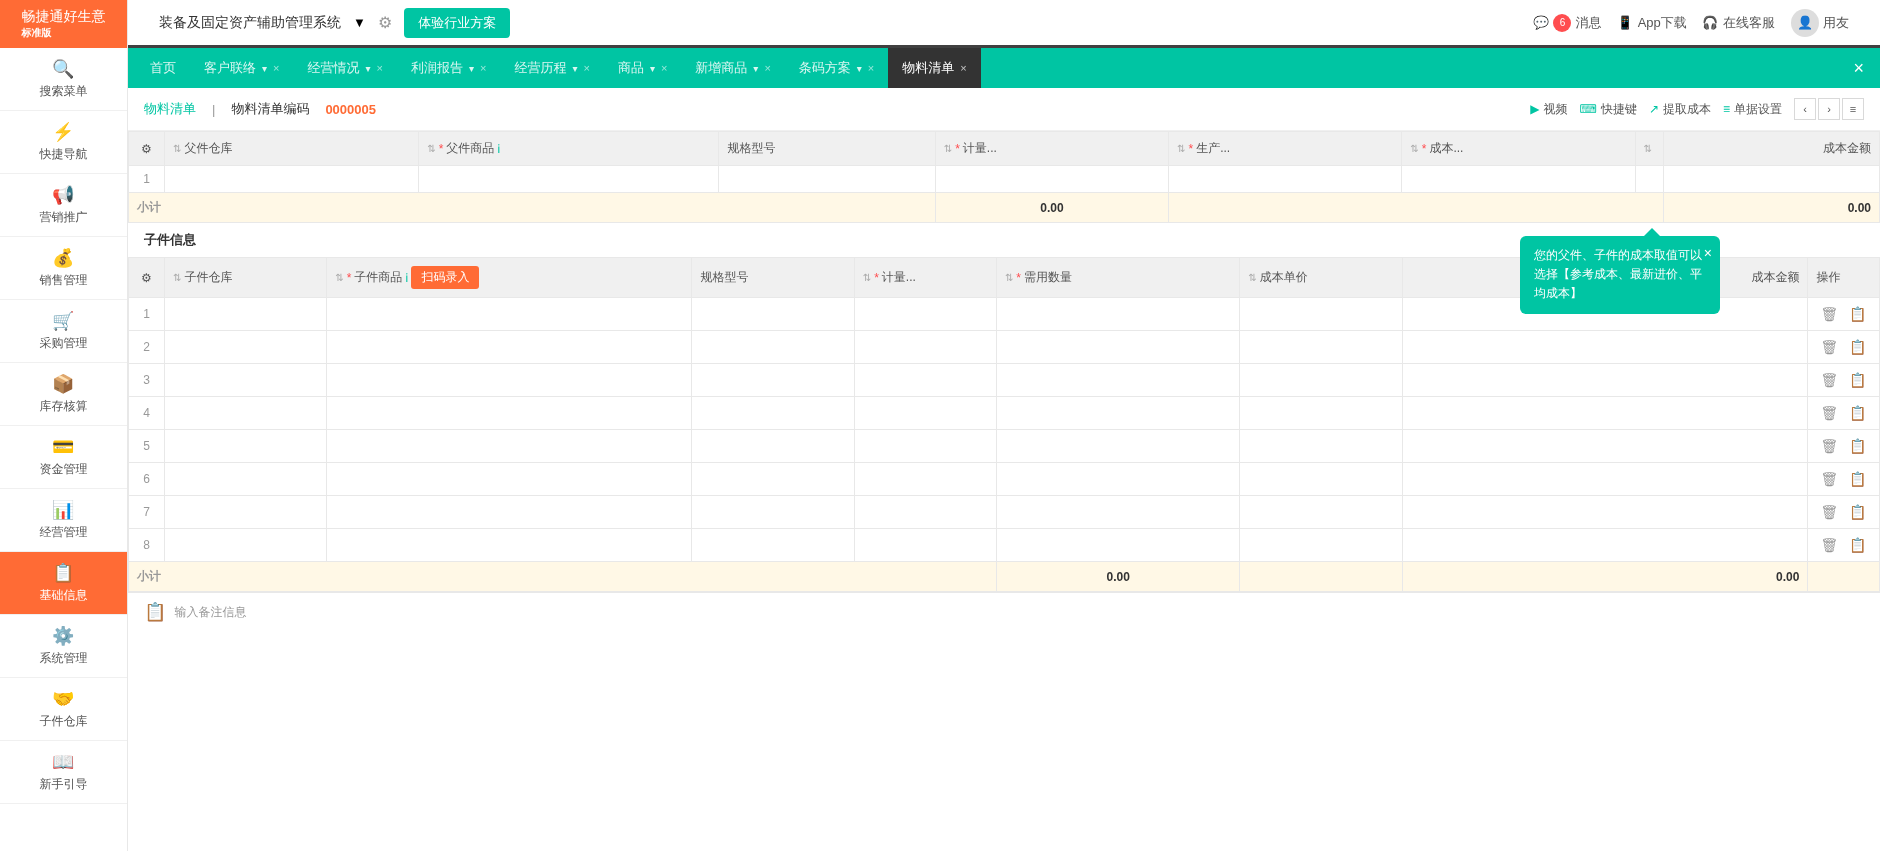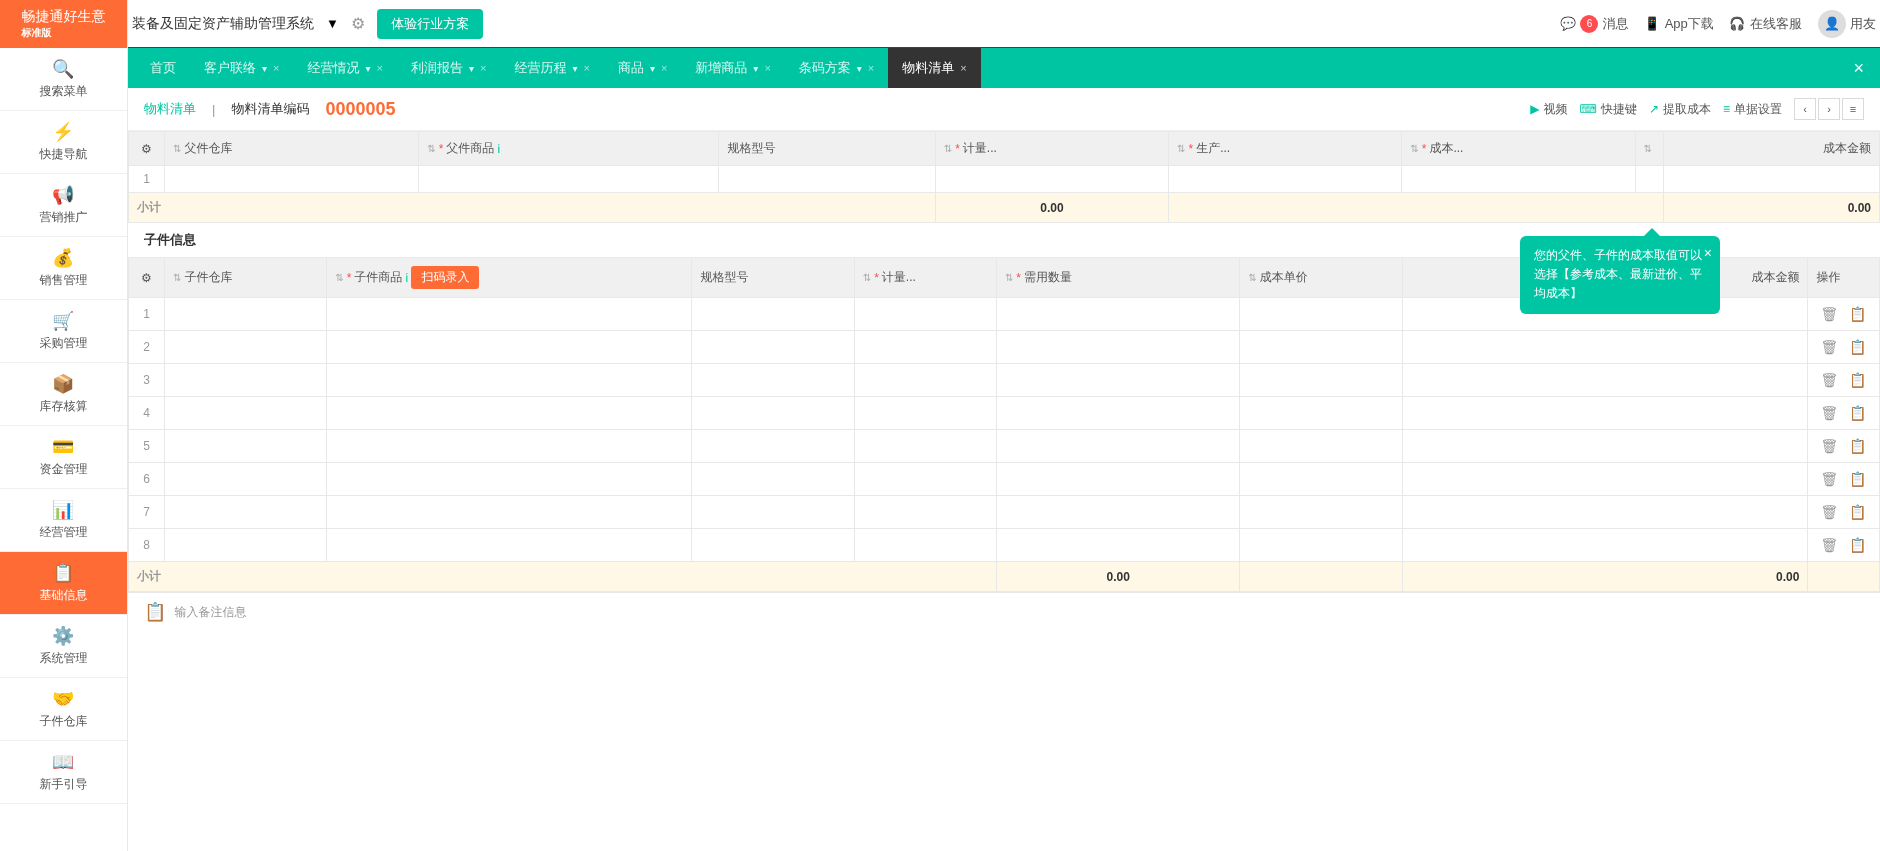--- a/index.html
+++ b/index.html
@@ -46,24 +46,24 @@
       flex: 1;
       display: flex;
       flex-direction: column;
       overflow: hidden;
     }
 
     
     .topbar {
       height: 48px;
       background: #fff;
-      border-bottom: 1px solid #404040;
-      display: flex;
-      align-items: center;
-      padding: 0 4px;
+      border-bottom: 3px solid #404040;
+      display: flex;
+      align-items: center;
+      padding: 0 31px;
       justify-content: space-between;
     }
     .topbar-left { display: flex; align-items: center; gap: 12px; }
     .topbar-title { font-size: 14px; color: #333; }
     .topbar-dropdown { display: flex; align-items: center; gap: 4px; cursor: pointer; }
     .topbar-gear { color: #999; cursor: pointer; font-size: 16px; }
     .trial-btn {
       background: #00c5a3;
       color: #fff;
       border: none;
@@ -127,21 +127,21 @@
     
     .page-header {
       display: flex;
       align-items: center;
       padding: 10px 16px;
       border-bottom: 1px solid #f0f0f0;
       gap: 16px;
     }
     .page-breadcrumb { color: #00c5a3; font-size: 13px; cursor: pointer; }
     .page-title { font-size: 13px; color: #333; }
-    .page-code { color: #ff6b35; font-size: 18px; font-weight: bold; }
+    .page-code { color: #ff6b35; font-size: 13px; font-weight: bold; }
 
     
     .page-toolbar {
       display: flex;
       align-items: center;
       gap: 12px;
       margin-left: auto;
     }
     .toolbar-item {
       display: flex;

